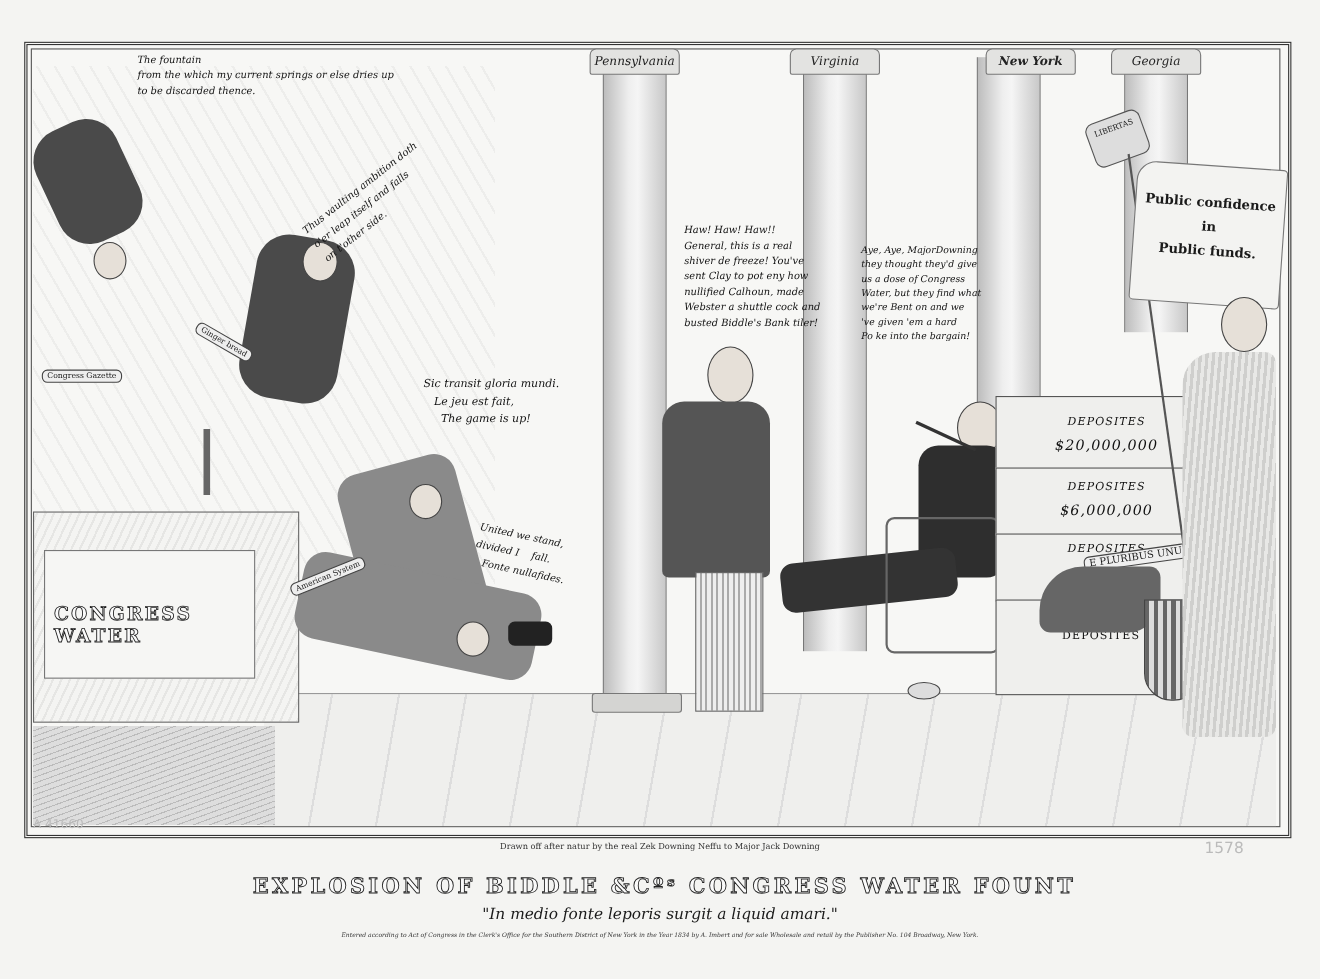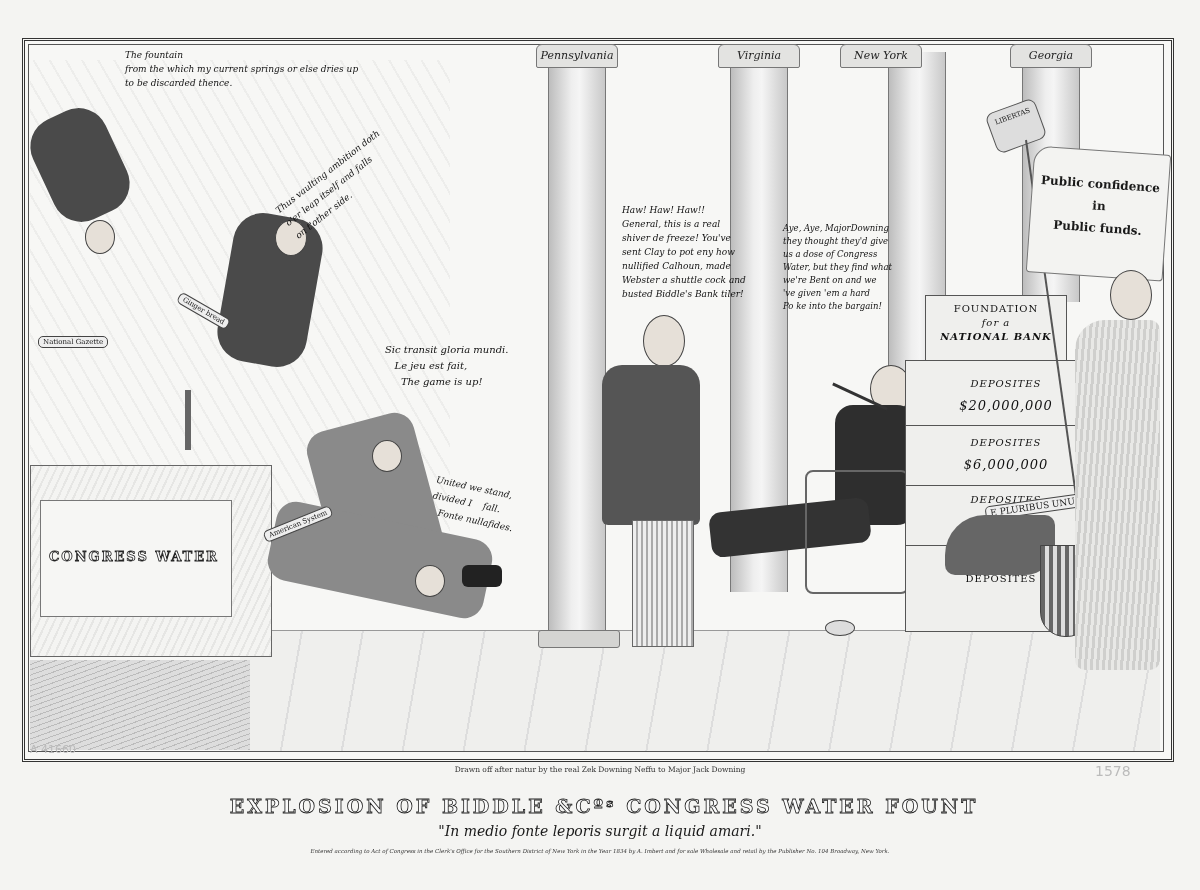--- a/index.html
+++ b/index.html
@@ -99,42 +99,42 @@
   <div class="floor-left"></div>
 
   <div class="column" style="left:548px;height:585px;"></div>
   <div class="capital" style="left:536px;">Pennsylvania</div>
   <div class="base" style="left:538px;top:630px;width:80px;"></div>
 
   <div class="column" style="left:730px;height:540px;"></div>
   <div class="capital" style="left:718px;">Virginia</div>
 
   <div class="column" style="left:888px;height:330px;"></div>
-  <div class="capital" style="left:840px;">New York</div>
+  <div class="capital" style="left:896px;font-weight:bold;">New York</div>
 
   <div class="column" style="left:1022px;height:250px;"></div>
   <div class="capital" style="left:1010px;">Georgia</div>
 
   <div class="fountain"></div>
   <div class="fountain-panel">
-    <div class="outlined-text" style="position:absolute;left:8px;top:48px;font-size:13px;">CONGRESS WATER</div>
+    <div class="outlined-text" style="position:absolute;left:8px;top:48px;font-size:17px;">CONGRESS WATER</div>
   </div>
   <div style="position:absolute;left:185px;top:390px;width:6px;height:60px;background:#666;"></div>
 
   <div class="figure" style="left:40px;top:110px;width:80px;height:110px;transform:rotate(-25deg);"></div>
   <div class="head" style="left:85px;top:220px;width:28px;height:32px;"></div>
   <div class="figure" style="left:225px;top:215px;width:90px;height:150px;transform:rotate(10deg);"></div>
   <div class="head" style="left:275px;top:220px;width:30px;height:34px;"></div>
   <div class="fig-light" style="left:320px;top:420px;width:110px;height:150px;transform:rotate(-15deg);"></div>
   <div class="head" style="left:372px;top:440px;width:28px;height:30px;"></div>
   <div class="fig-light" style="left:270px;top:520px;width:220px;height:80px;transform:rotate(12deg);"></div>
   <div class="head" style="left:415px;top:565px;width:28px;height:30px;"></div>
   <div style="position:absolute;left:462px;top:565px;width:40px;height:22px;background:#222;border-radius:6px;"></div>
 
-  <div class="label-scroll" style="left:38px;top:336px;">National Gazette</div>
+  <div class="label-scroll" style="left:38px;top:336px;">Congress Gazette</div>
   <div class="label-scroll" style="left:175px;top:305px;transform:rotate(30deg);">Ginger bread</div>
   <div class="label-scroll" style="left:262px;top:518px;transform:rotate(-22deg);">American System</div>
 
   <div class="caption-hand" style="left:125px;top:48px;font-size:9px;line-height:14px;">The fountain
 from the which my current springs or else dries up
 to be discarded thence.</div>
   <div class="caption-hand" style="left:272px;top:110px;font-size:9px;transform:rotate(-38deg);transform-origin:left top;top:205px;">Thus vaulting ambition doth
 o'er leap itself and falls
 on t'other side.</div>
   <div class="caption-hand" style="left:385px;top:342px;font-size:10px;">Sic transit gloria mundi.
@@ -162,27 +162,20 @@
   <div class="figure" style="left:602px;top:365px;width:98px;height:160px;border-radius:20px 20px 6px 6px;background:#555;"></div>
   <div style="position:absolute;left:632px;top:520px;width:60px;height:125px;background:repeating-linear-gradient(90deg,#eee 0 3px,#aaa 3px 5px);border:1px solid #666;"></div>
 
   <div class="head" style="left:870px;top:365px;width:40px;height:46px;"></div>
   <div class="figure" style="left:835px;top:405px;width:80px;height:120px;border-radius:18px;background:#2e2e2e;"></div>
   <div class="figure" style="left:710px;top:505px;width:160px;height:45px;border-radius:12px;background:#333;transform:rotate(-6deg);"></div>
   <div style="position:absolute;left:830px;top:395px;width:60px;height:3px;background:#333;transform:rotate(25deg);"></div>
   <div style="position:absolute;left:825px;top:620px;width:28px;height:14px;border:1px solid #444;border-radius:50%;background:#ddd;"></div>
   <div style="position:absolute;left:805px;top:470px;width:100px;height:120px;border:2px solid #666;border-radius:8px;"></div>
 
-  <div class="box" style="left:925px;top:295px;width:140px;height:65px;">
-    <div class="block-label" style="left:0;top:6px;width:140px;line-height:14px;">
-      <div>FOUNDATION</div>
-      <div style="font-style:italic;">for a</div>
-      <div style="font-style:italic;font-weight:bold;">NATIONAL BANK</div>
-    </div>
-  </div>
   <div class="box" style="left:905px;top:360px;width:170px;height:65px;">
     <div class="block-label" style="left:40px;top:12px;width:120px;line-height:22px;">
       <div style="font-style:italic;">DEPOSITES</div>
       <div style="font-size:13px;font-style:italic;text-align:center;">$20,000,000</div>
     </div>
   </div>
   <div class="box" style="left:905px;top:425px;width:170px;height:60px;">
     <div class="block-label" style="left:40px;top:6px;width:120px;line-height:22px;">
       <div style="font-style:italic;">DEPOSITES</div>
       <div style="font-size:13px;font-style:italic;">$6,000,000</div>

